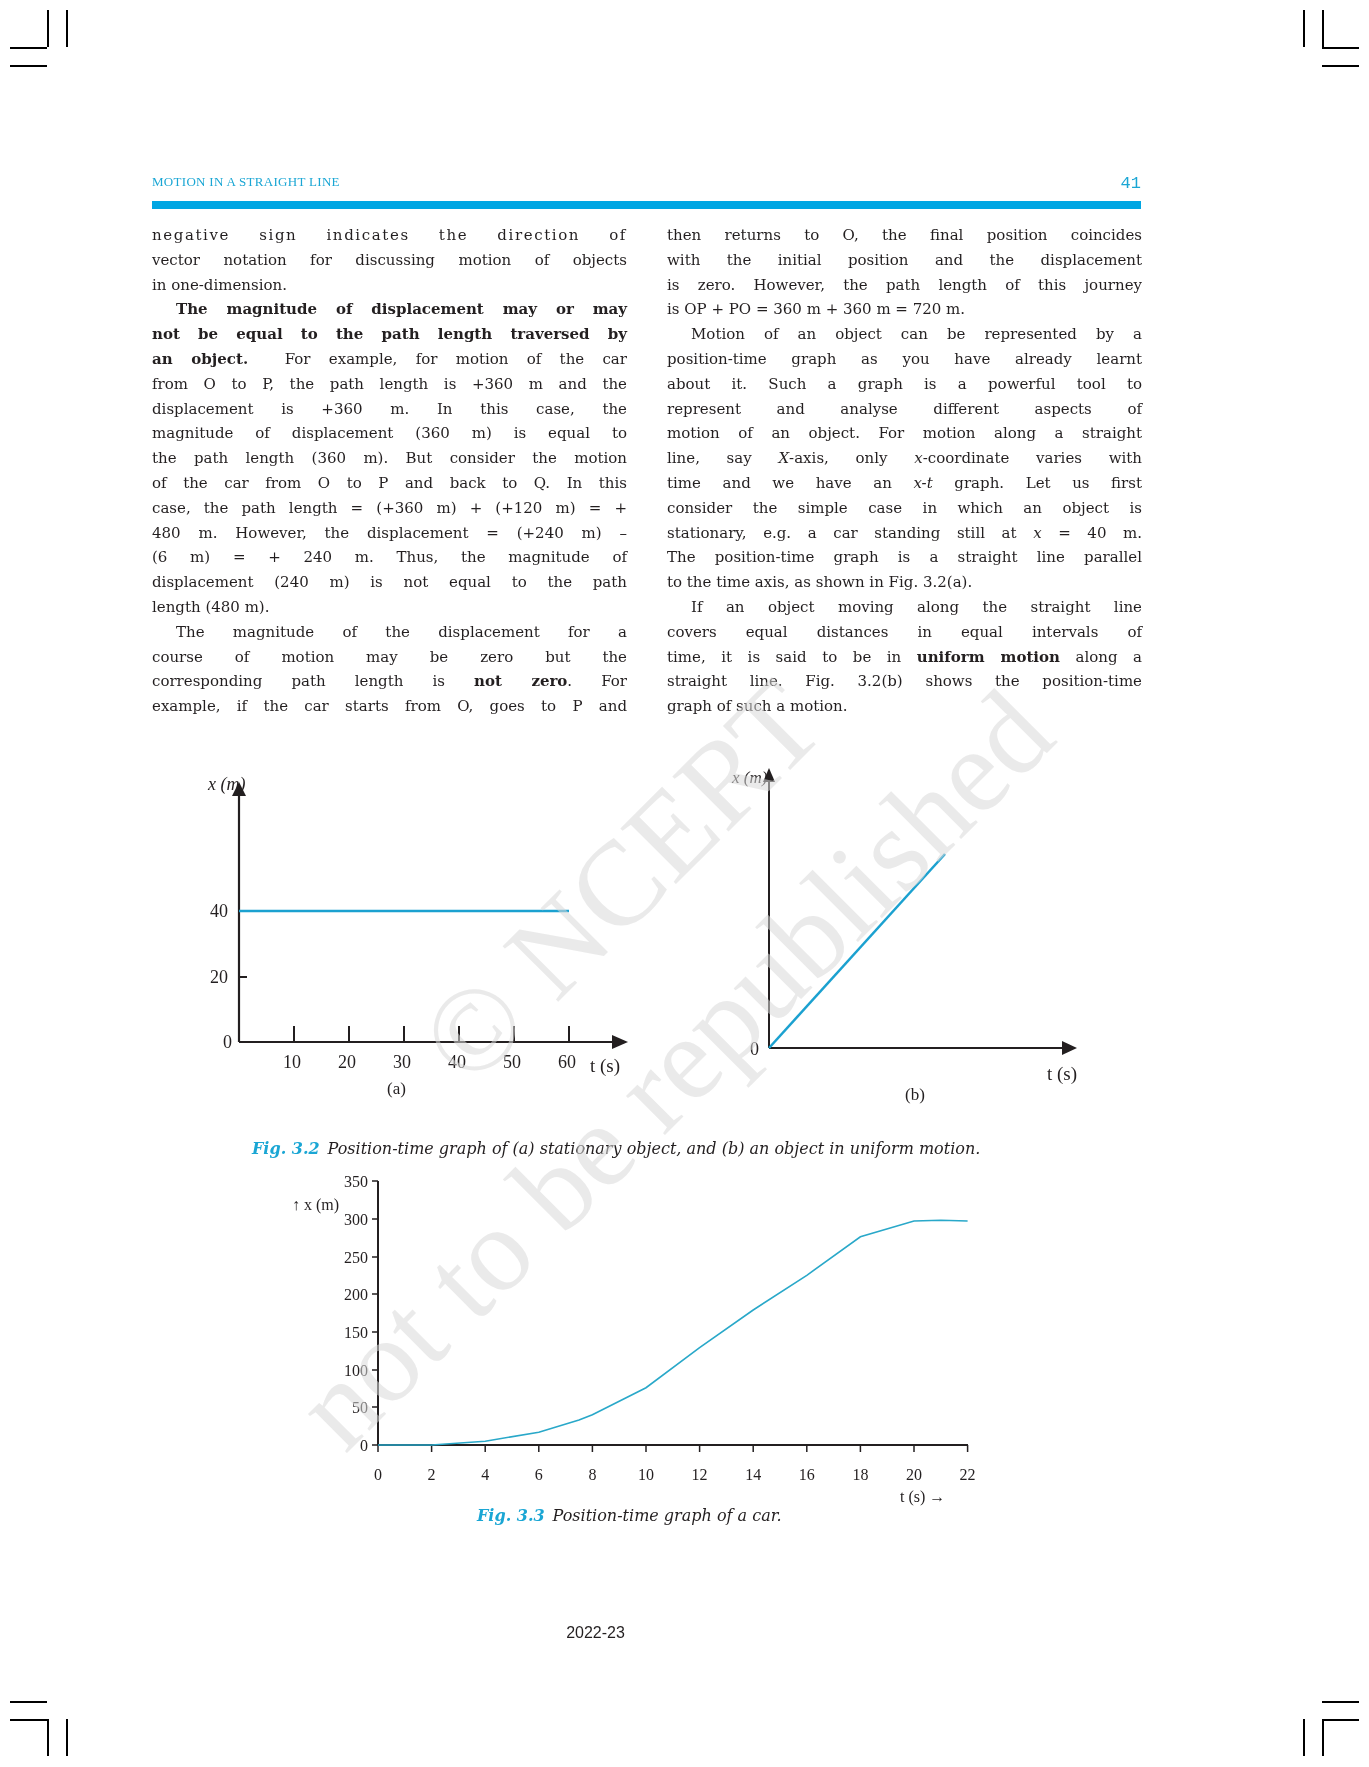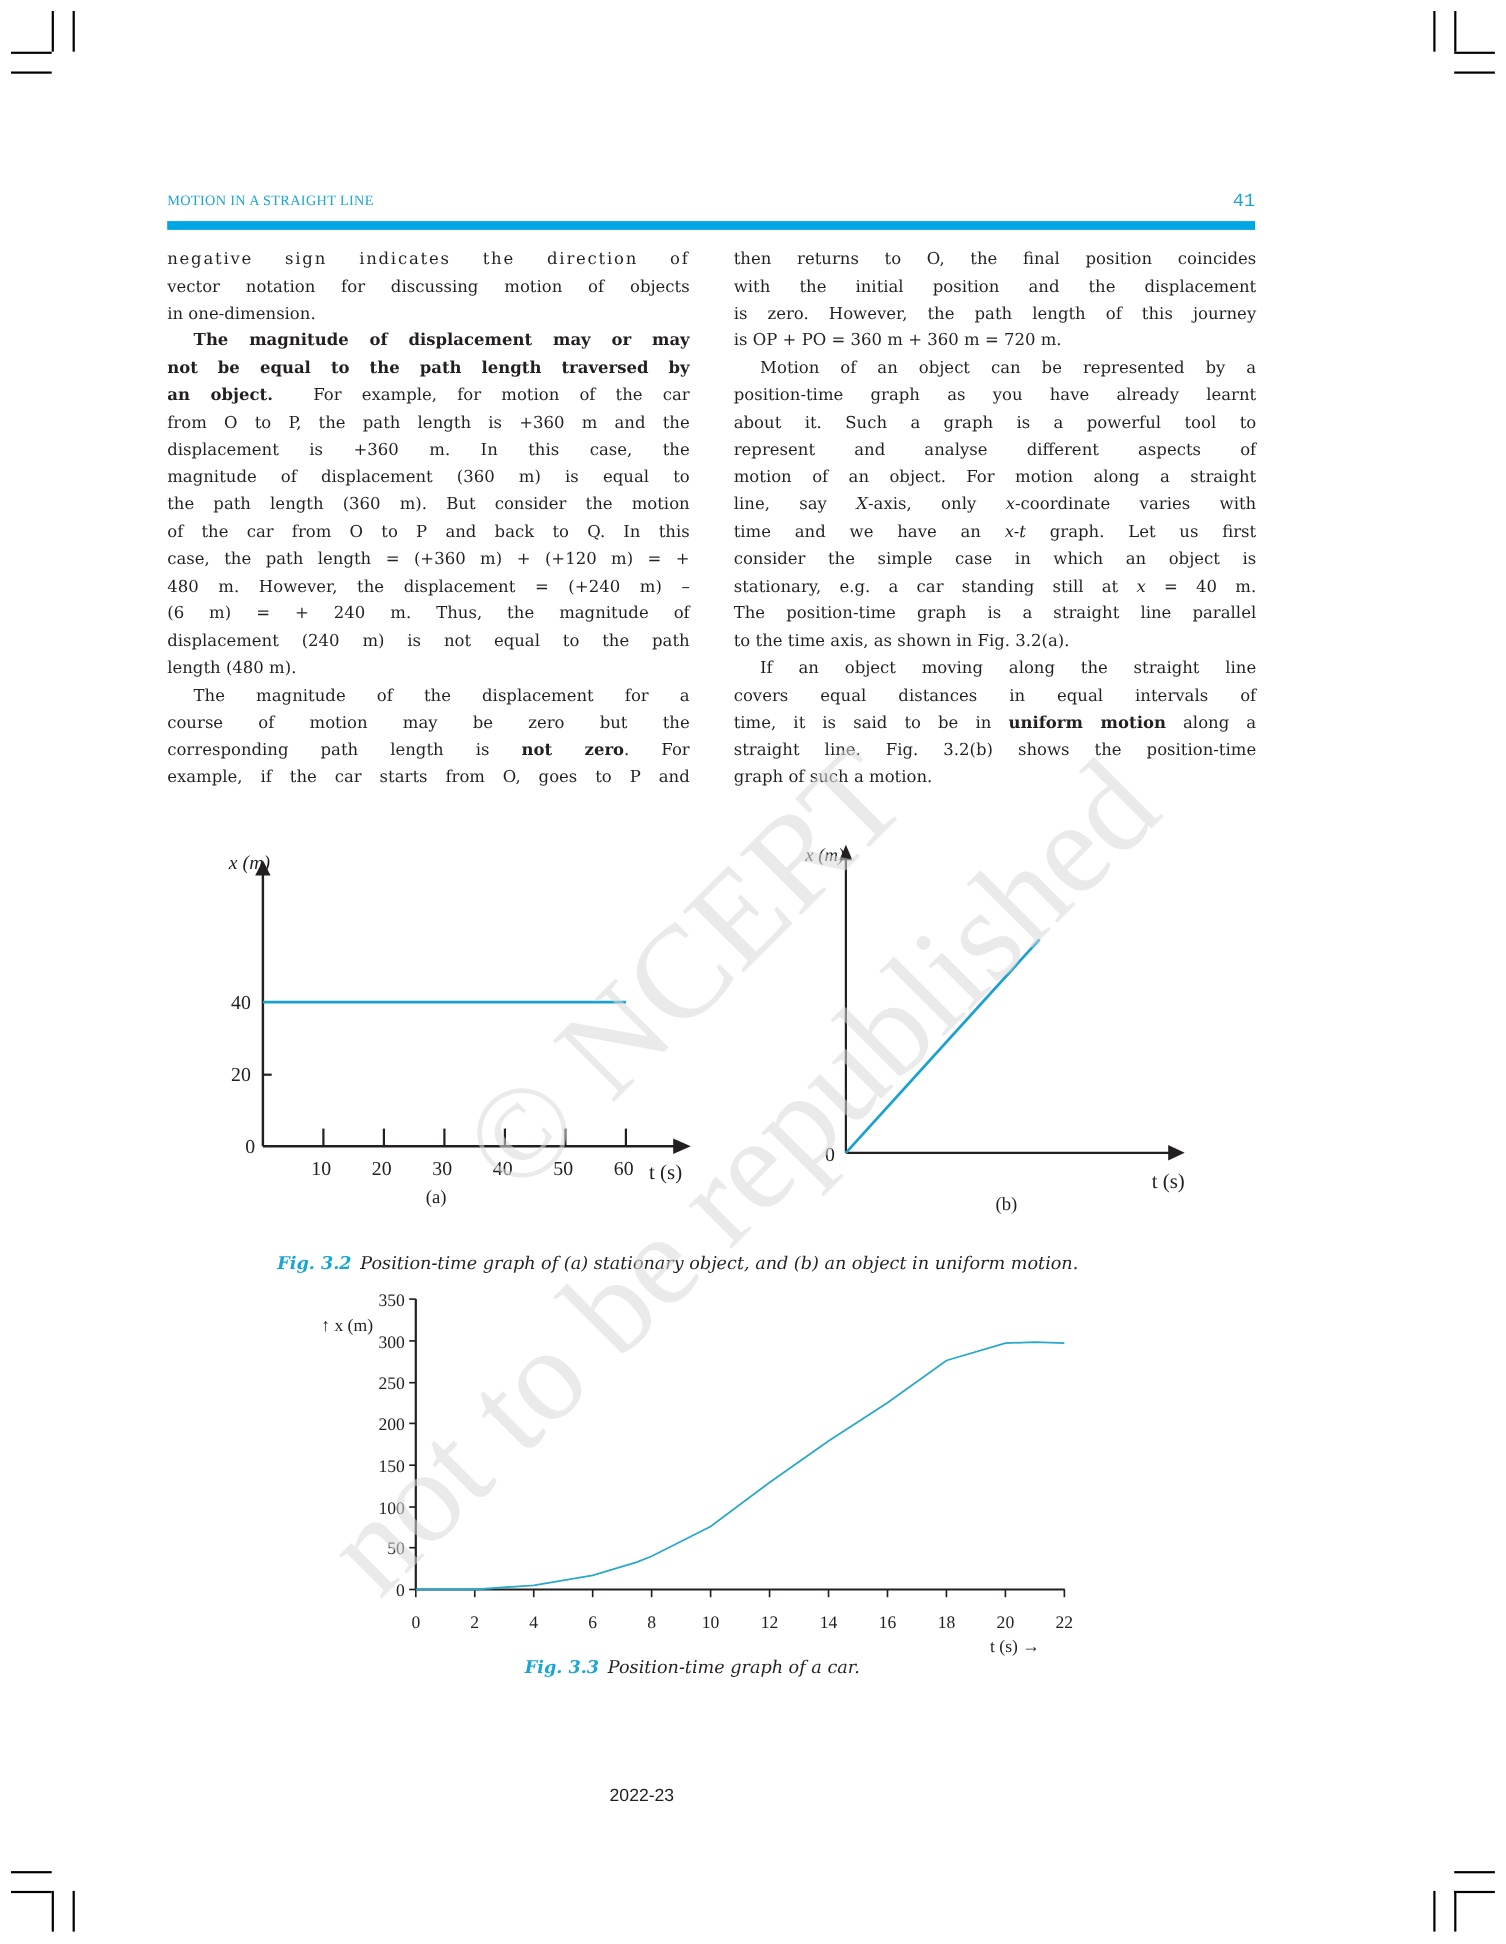--- a/index.html
+++ b/index.html
@@ -10,21 +10,21 @@
   .page-num { position:absolute; right:228px; top:174px; font-family:Liberation Mono, monospace; font-size:17px; color:#1aa6d4; }
   .head-bar { position:absolute; left:152px; top:201px; width:989px; height:8px; background:#00a6e3; }
   .col { position:absolute; top:223px; width:475px; font-family:"DejaVu Serif", serif; font-size:15px; line-height:24.8px; text-align:justify; color:#231f20; }
   .col b { font-weight:bold; }
   .col i { font-style:italic; }
   .line { display:block; text-align:justify; text-align-last:justify; white-space:nowrap; }
   .line.last { text-align-last:left; }
   svg text { font-family:"Liberation Serif", serif; }
   .fig-cap { position:absolute; font-family:"DejaVu Serif", serif; font-style:italic; font-size:16px; color:#231f20; white-space:nowrap; }
   .fig-cap .fnum { color:#1aa6d4; font-weight:bold; margin-right:8px; }
-  .footer { position:absolute; left:4px; width:1159px; text-align:center; top:1624px; font-family:"Liberation Sans", sans-serif; font-size:16px; color:#231f20; }
+  .footer { position:absolute; left:16px; width:1159px; text-align:center; top:1624px; font-family:"Liberation Sans", sans-serif; font-size:16px; color:#231f20; }
   .watermark { position:absolute; left:0; top:0; width:1369px; height:1767px; pointer-events:none; }
 </style>
 </head>
 <body>
 
 <div class="crop" style="left:10px;top:47px;width:37px;height:1.5px;"></div>
 <div class="crop" style="left:47px;top:10px;width:1.5px;height:37px;"></div>
 <div class="crop" style="left:66px;top:10px;width:1.5px;height:37px;"></div>
 <div class="crop" style="left:10px;top:65px;width:37px;height:1.5px;"></div>
 

